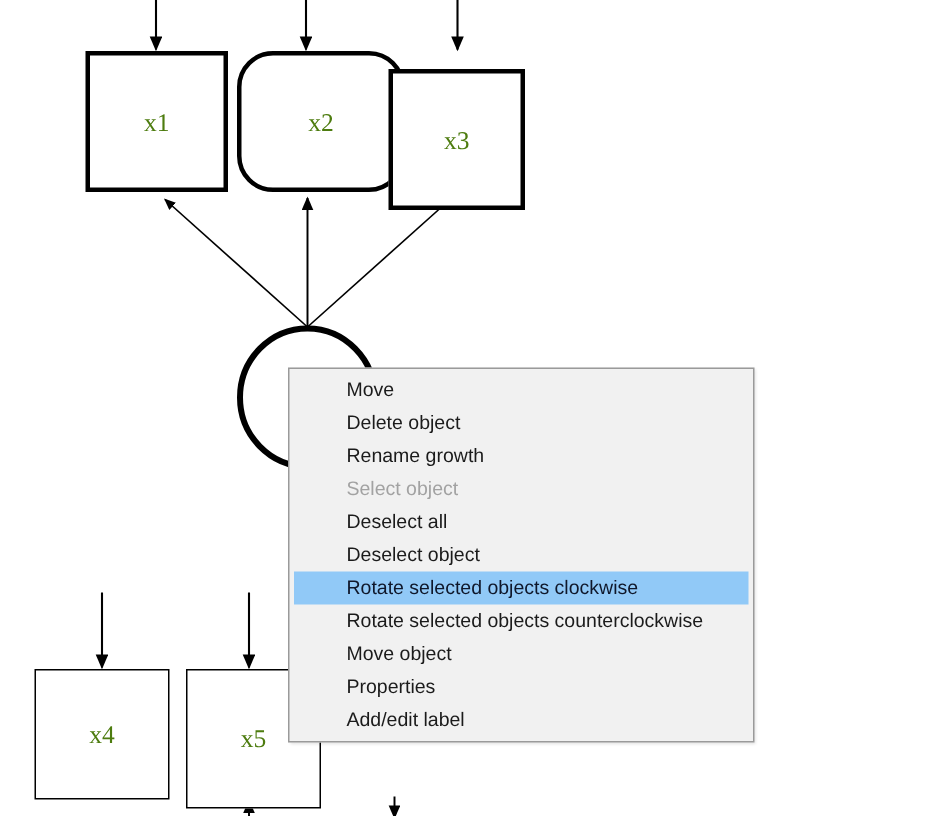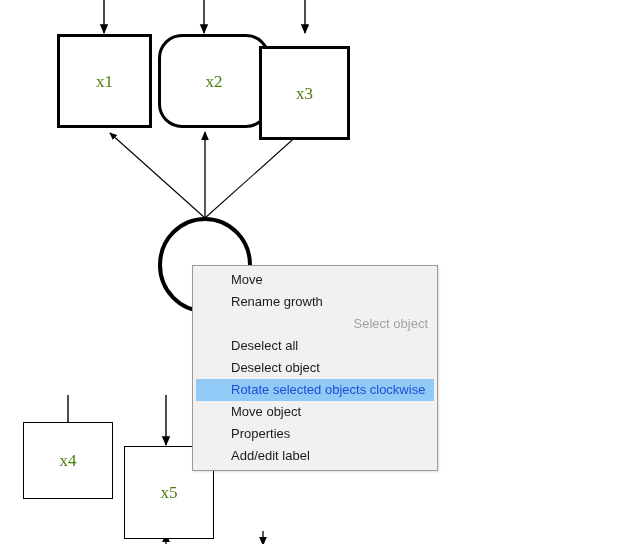--- a/index.html
+++ b/index.html
@@ -51,49 +51,47 @@
     color: #4d7c0f;
     line-height: 1;
     user-select: none;
   }
 
   
   #context-menu {
     position: absolute;
     left: 192px;
     top: 245px;
-    width: 246px;
+    width: 311px;
     background: #f1f1f1;
     border: 1px solid #9a9a9a;
     box-sizing: border-box;
     padding: 3px 0 3px 0;
     box-shadow: 1px 1px 2px rgba(0,0,0,0.12);
     z-index: 40;
-    margin-top: 20px;
   }
   .menu-item {
     height: 22px;
     line-height: 22px;
     padding-left: 35px;
     padding-right: 6px;
     margin: 0 3px;
     font-family: "Liberation Sans", sans-serif;
     font-size: 13px;
     color: #1b1b1b;
     white-space: nowrap;
     cursor: default;
     user-select: none;
   }
   .menu-item.disabled {
     color: #a2a2a2;
-    text-align: right;
   }
   .menu-item.highlighted {
     background: #91c9f7;
-    color: #1d4ed8;
+    color: #0f172a;
   }
 </style>
 </head>
 <body>
 
 <div id="app">
 
   <div id="canvas">
 
     <svg width="626" height="544" viewBox="0 0 626 544" xmlns="http://www.w3.org/2000/svg">
@@ -122,34 +120,36 @@
 
     <div class="node-box selected" style="left:57px; top:34px; width:95px; height:94px;">
       <span class="node-label">x1</span>
     </div>
     <div class="node-box selected" style="left:158px; top:34px; width:112px; height:94px;border-radius:24px;">
       <span class="node-label">x2</span>
     </div>
     <div class="node-box selected" style="left:259px; top:46px; width:91px; height:94px;">
       <span class="node-label">x3</span>
     </div>
-    <div class="node-box unselected" style="left:23px; top:422px; width:90px; height:77px;">
+    <div class="node-box unselected" style="left:23px; top:446px; width:90px; height:87px;">
       <span class="node-label">x4</span>
     </div>
     <div class="node-box unselected" style="left:124px; top:446px; width:90px; height:93px;">
       <span class="node-label">x5</span>
     </div>
 
   </div>
 
   <div id="context-menu">
     <div class="menu-item">Move</div>
+    <div class="menu-item">Delete object</div>
     <div class="menu-item">Rename growth</div>
     <div class="menu-item disabled">Select object</div>
     <div class="menu-item">Deselect all</div>
     <div class="menu-item">Deselect object</div>
     <div class="menu-item highlighted">Rotate selected objects clockwise</div>
+    <div class="menu-item">Rotate selected objects counterclockwise</div>
     <div class="menu-item">Move object</div>
     <div class="menu-item">Properties</div>
     <div class="menu-item">Add/edit label</div>
   </div>
 
 </div>
 
 </body></html>

